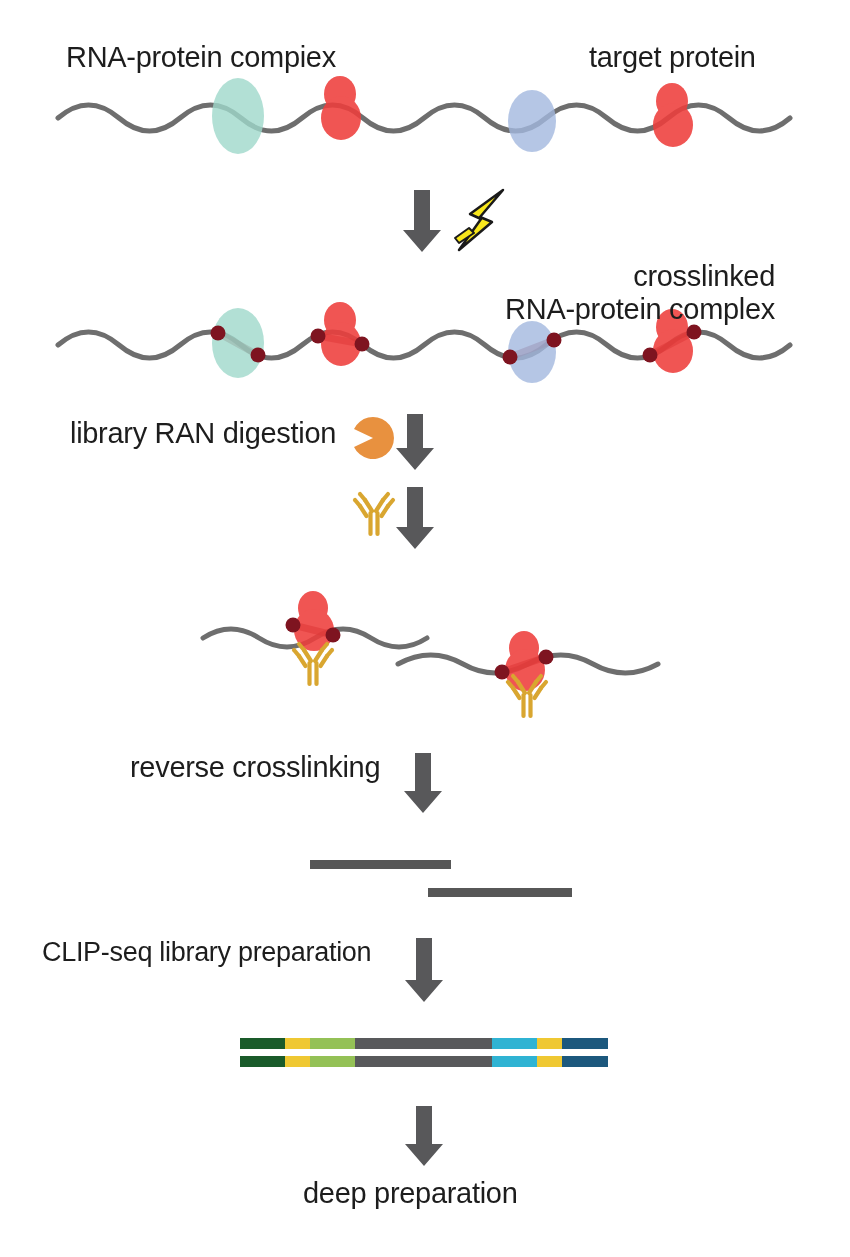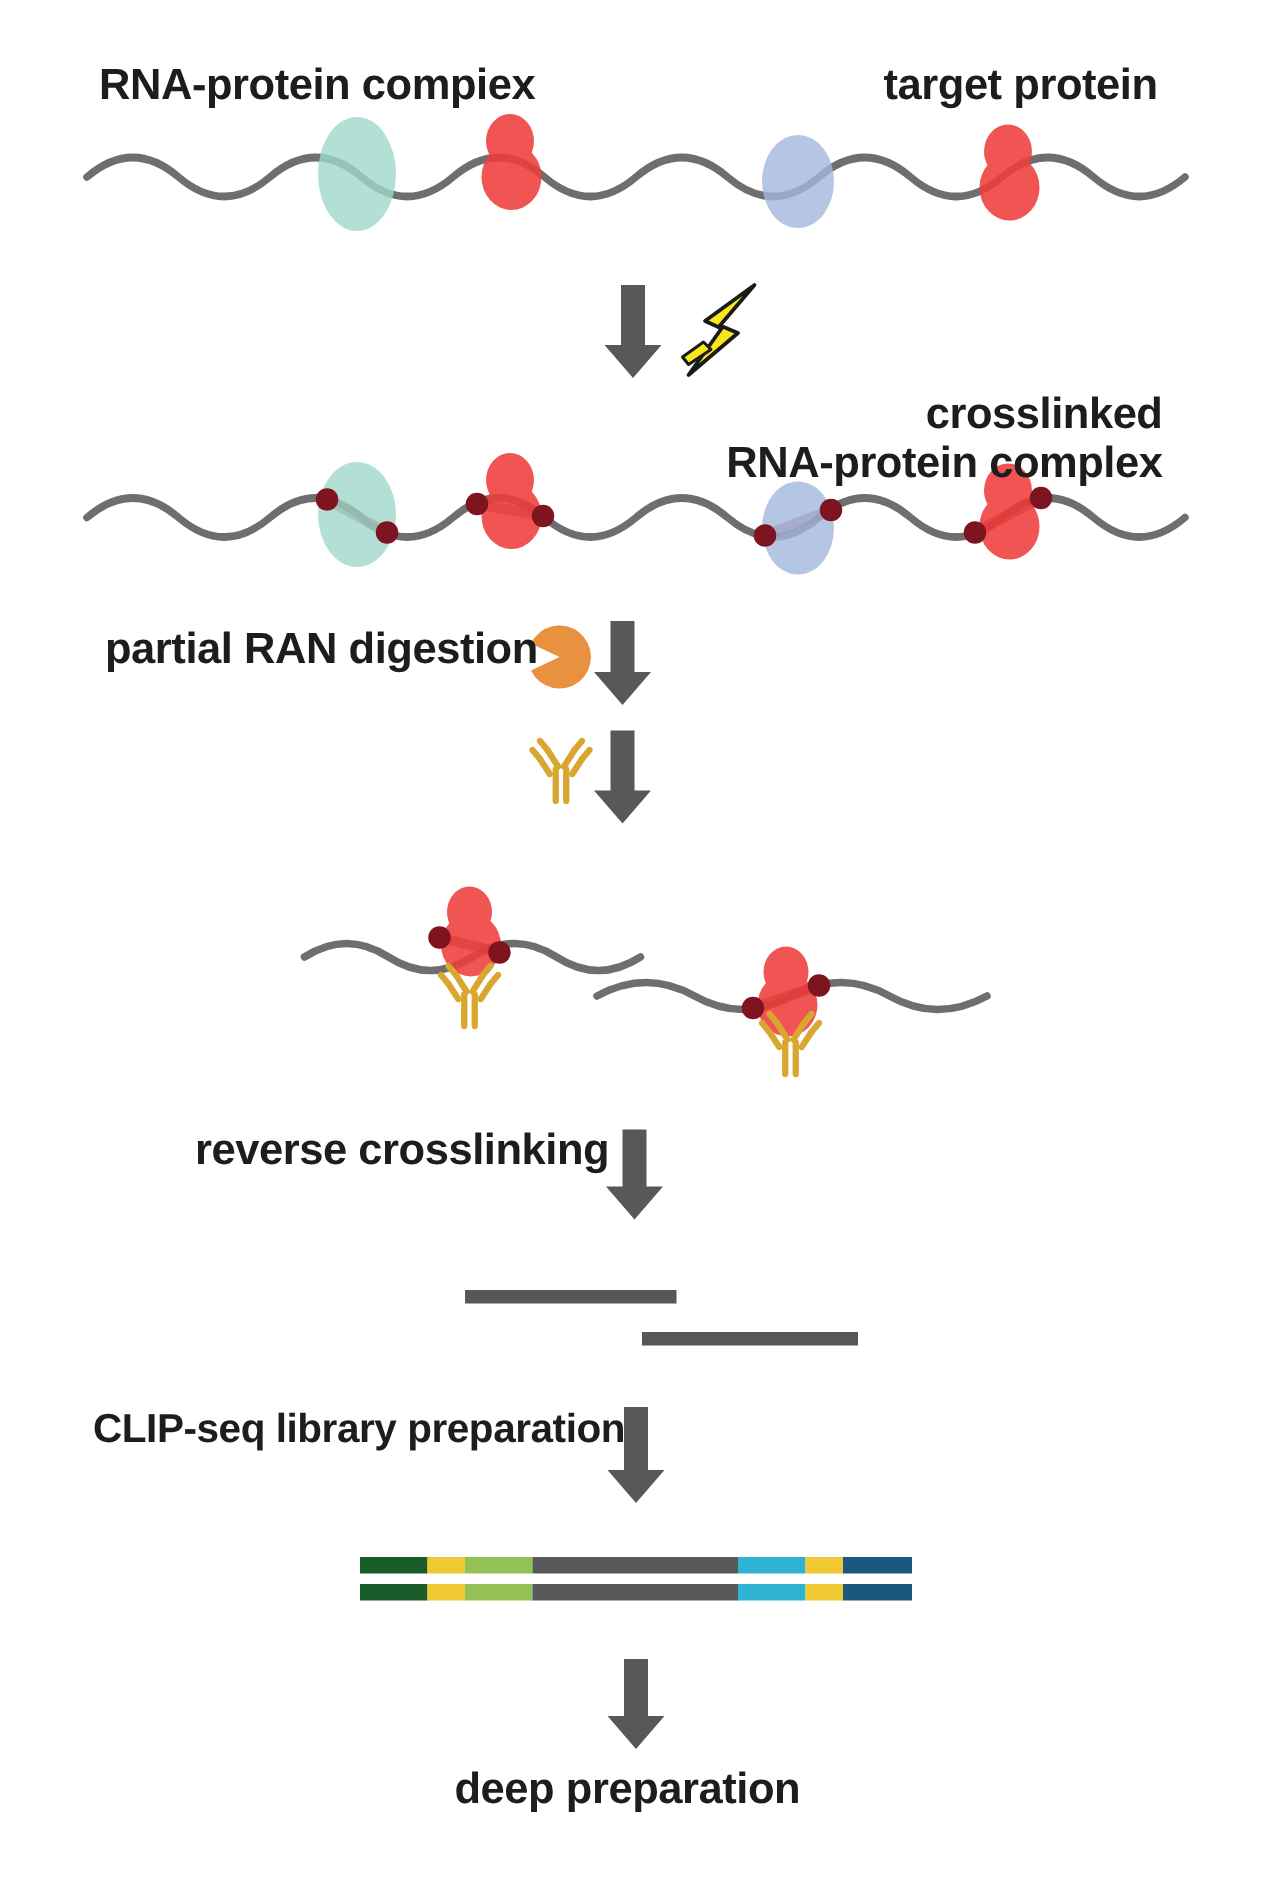--- a/index.html
+++ b/index.html
@@ -6,28 +6,28 @@
   #stage{
     position:relative;
     width:850px;height:1257px;
     background:#ffffff;
     overflow:hidden;
     font-family:"Liberation Sans",sans-serif;
   }
   #diagram-svg{position:absolute;left:0;top:0;}
   .label{
     position:absolute;
-    font-weight:700;
+    font-weight:400;
     font-size:29px;
     line-height:1.1;
     color:#1d1d1d;
     letter-spacing:-0.3px;
     white-space:nowrap;
   }
-  .label.small{font-size:27px;margin-left:20px;}
+  .label.small{font-size:27px;}
   .rightblock{text-align:right;line-height:33px;}
   .fragbar{position:absolute;height:9px;}
   .libbar{position:absolute;display:flex;height:11px;}
   .libseg{height:100%;}
 </style>
 </head>
 <body>
 
 <div id="stage">
 
@@ -129,21 +129,21 @@
   <div class="label" style="left:66px;top:42px;">RNA-protein compiex</div>
 
   <div class="label" style="left:589px;top:42px;">target protein</div>
 
 
   <div class="label rightblock" style="right:75px;top:236px;margin-top:24px;">
     <div>crosslinked</div>
     <div>RNA-protein complex</div>
   </div>
 
-  <div class="label" style="left:70px;top:418px;">partial RAN digestion</div>
+  <div class="label" style="left:70px;top:418px;">library RAN digestion</div>
 
 
   <div class="label" style="left:130px;top:752px;">reverse crosslinking</div>
 
   <div class="label small" style="left:42px;top:938px;">CLIP-seq library preparation</div>
 
   <div class="label" style="left:303px;top:1178px;">deep preparation</div>
 
   <div class="fragbar" id="frag1" style="left: 310px; top: 860px; width: 141px; background: rgb(87, 87, 87);"></div>
   <div class="fragbar" id="frag2" style="left: 428px; top: 888px; width: 144px; background: rgb(87, 87, 87);"></div>

